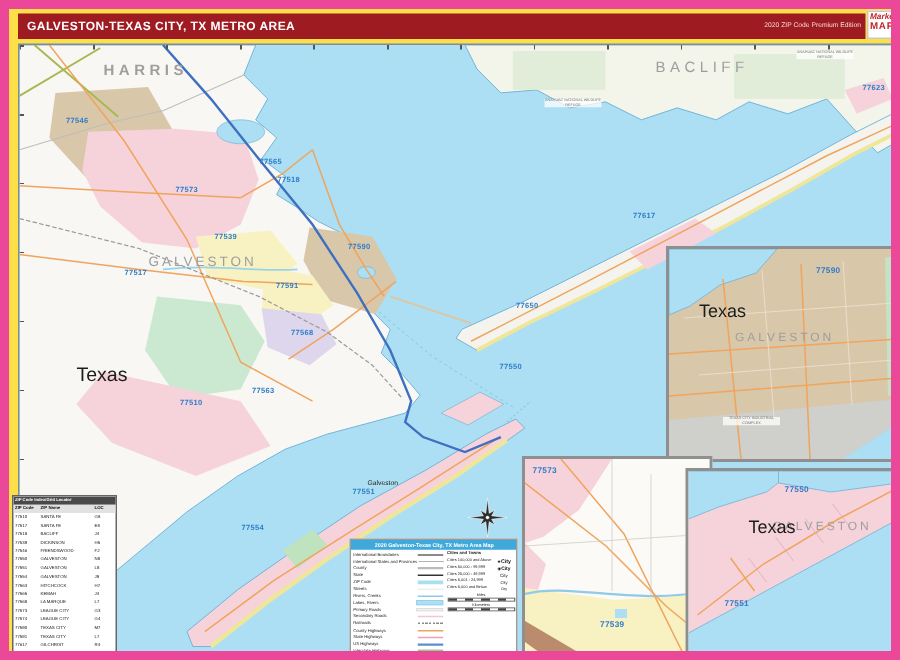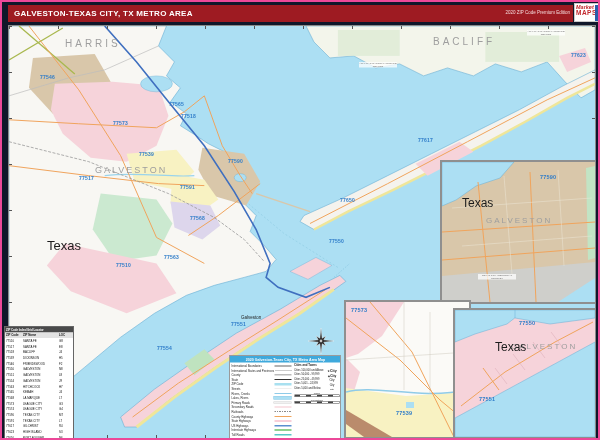--- a/index.html
+++ b/index.html
@@ -1,17 +1,17 @@
 <!DOCTYPE html>
 <html><head>
 <meta charset="utf-8">
 <style>
   html,body{margin:0;padding:0;}
   body{width:600px;height:440px;background:#e8e8e8;font-family:"Liberation Sans",sans-serif;}
-  .page{position:relative;width:600px;height:440px;background:#0f172a;border:2px solid #ec4899;box-sizing:border-box;overflow:hidden;}
+  .page{position:relative;width:600px;height:440px;background:#fde047;border:6px solid #ec4899;box-sizing:border-box;overflow:hidden;}
   
   .banner{position:absolute;left:6px;top:3px;width:565px;height:17px;background:#9E1B22;}
   .banner-title{position:absolute;left:6px;top:4px;font-size:8px;font-weight:bold;color:#fff;letter-spacing:.3px;white-space:nowrap;}
   .banner-edition-wrap{position:absolute;right:3px;top:5px;width:120px;height:10px;overflow:visible;}
   .banner-edition{display:block;width:240px;transform:scale(.5);transform-origin:100% 0;position:absolute;right:0;top:0;font-size:9px;color:#f3d9da;text-align:right;white-space:nowrap;}
   .logo{position:absolute;left:572px;top:1px;width:26px;height:19px;background:#fff;border:1px solid #c9c9c9;box-sizing:border-box;}
   .logo-inner{position:absolute;left:1px;top:0;width:52px;height:38px;transform:scale(.5);transform-origin:0 0;}
   .logo-market{color:#C1272D;font-style:italic;font-weight:bold;font-size:11px;line-height:12px;}
   .logo-maps{color:#C1272D;font-weight:bold;font-size:13px;line-height:12px;letter-spacing:1px;}
   .logo-side{position:absolute;right:1px;top:2px;width:13px;height:32px;background:#2A5CAA;}
@@ -149,21 +149,21 @@
 
       <path d="M330,242 L276,208 L240,178" fill="none" stroke="#90CCE4" stroke-width="0.7" stroke-dasharray="2,2"></path>
       <path d="M326,252 L342,238" fill="none" stroke="#90CCE4" stroke-width="0.9" stroke-dasharray="1.5,1.5"></path>
     </svg>
 
     <div class="tick-top"></div>
     <div class="tick-bottom"></div>
     <div class="tick-left"></div>
     <div class="tick-right"></div>
 
-    <span class="county-label" style="left:56px;top:12px;">HARRIS</span>
+    <span class="county-label" style="left:56px;top:12px;font-weight:bold;">HARRIS</span>
     <span class="county-label" style="left:424px;top:10px;">BACLIFF</span>
     <span class="county-label small" style="left:86px;top:139px;">GALVESTON</span>
     <span class="state-label" style="left:38px;top:212px;">Texas</span>
     <span class="city-label" style="left:232px;top:289px;">Galveston</span>
 
     <span class="zip-label" style="left:31px;top:48px;">77546</span>
     <span class="zip-label" style="left:104px;top:94px;">77573</span>
     <span class="zip-label" style="left:160px;top:75px;">77565</span>
     <span class="zip-label" style="left:172px;top:87px;">77518</span>
     <span class="zip-label" style="left:219px;top:132px;">77590</span>

